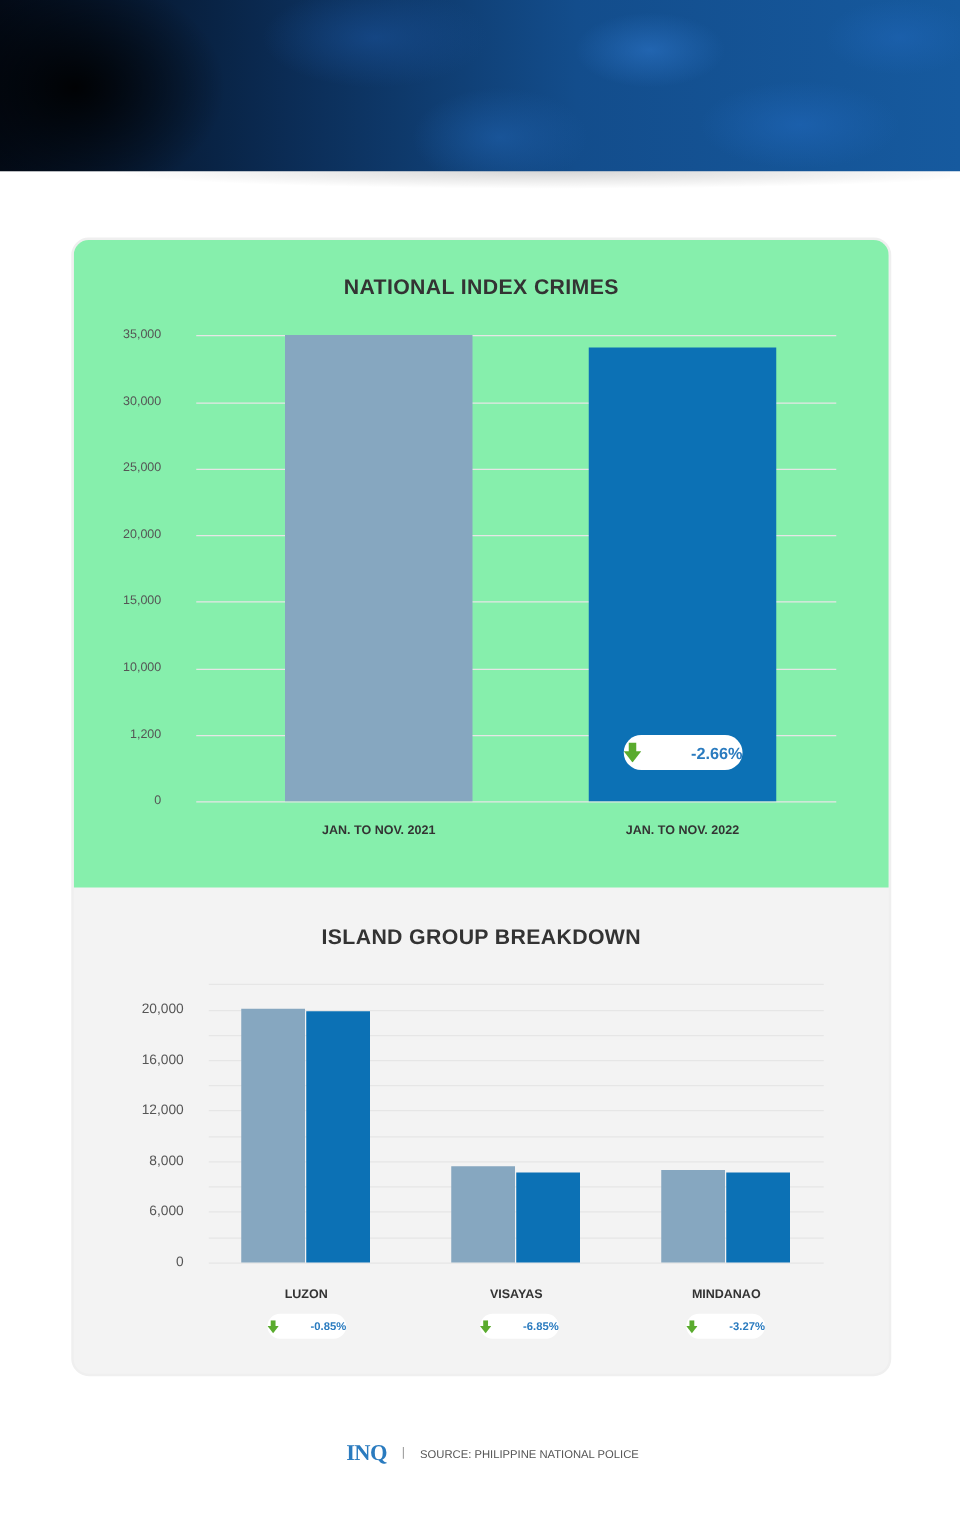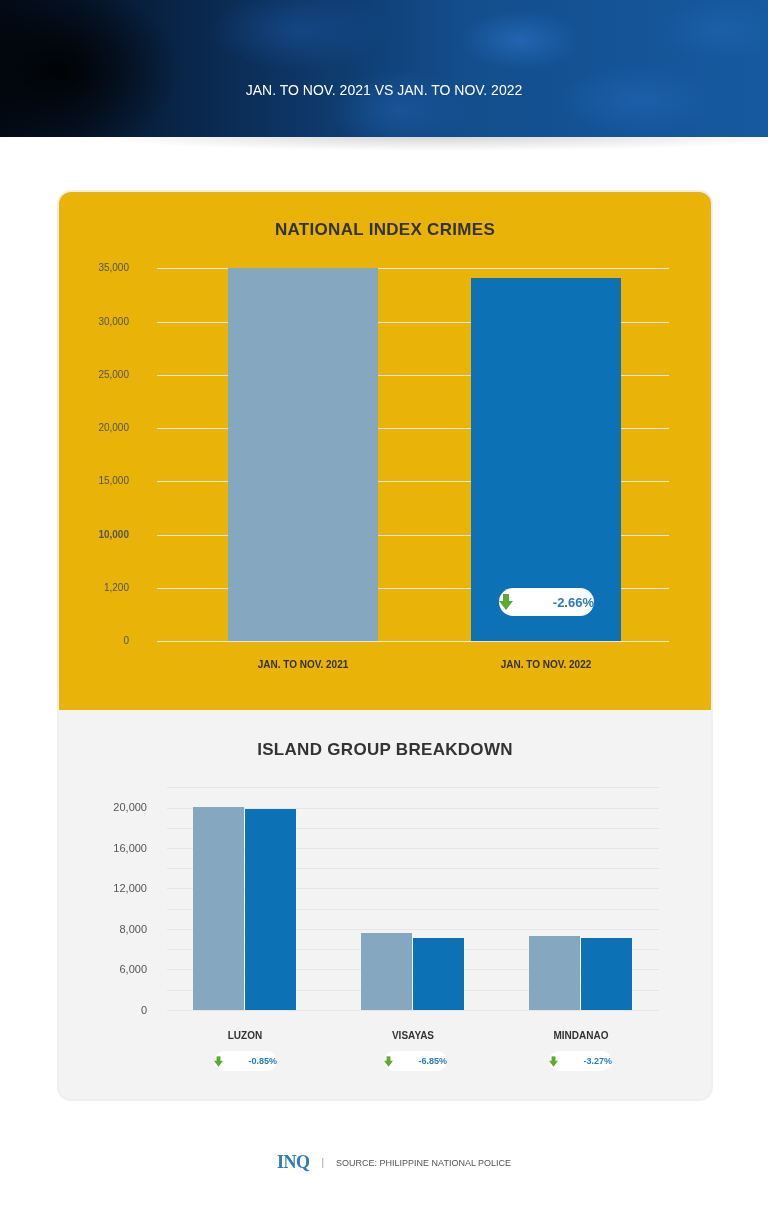--- a/index.html
+++ b/index.html
@@ -11,53 +11,52 @@
       radial-gradient(ellipse 70px 40px at 400px 110px, rgba(30,95,170,0.6), transparent),
       radial-gradient(ellipse 90px 40px at 300px 30px, rgba(25,80,150,0.6), transparent),
       radial-gradient(ellipse 60px 30px at 720px 30px, rgba(30,100,180,0.6), transparent),
       radial-gradient(ellipse 120px 90px at 60px 70px, rgba(0,0,0,0.9), transparent),
       linear-gradient(90deg, #030b18 0%, #0b2c55 30%, #134d8c 60%, #165a9f 100%);
   }
   .header-title { position: absolute; top: 44px; left: 0; width: 768px; text-align: center; color: #ffffff; font-weight: 700; font-size: 30px; letter-spacing: 0.3px; }
   .header-sub { position: absolute; top: 82px; left: 0; width: 768px; text-align: center; color: #ffffff; font-size: 14px; }
   .shadow { position: absolute; top: 137px; left: 60px; width: 700px; height: 24px; background: radial-gradient(ellipse 360px 14px at 55% 0%, rgba(0,0,0,0.16), transparent); }
   .card { position: absolute; left: 57px; top: 190px; width: 656px; height: 911px; border-radius: 14px; background: #f3f3f3; border: 2px solid #efefef; overflow: hidden; }
-  .card-top { position: absolute; left: 0; top: 0; width: 652px; height: 518px; background: #eab308; }
+  .card-top { position: absolute; left: 0; top: 0; width: 652px; height: 518px; background: #86efac; }
   .chart-title { position: absolute; left: 0; width: 100%; text-align: center; font-weight: 700; font-size: 17px; color: #333333; letter-spacing: 0.3px; }
   .ytick { position: absolute; width: 70px; text-align: right; font-size: 10px; color: #555; }
   .grid { position: absolute; height: 1px; background: #e6e6e6; }
   .bar { position: absolute; }
   .c2021 { background: #86a7c0; }
   .c2022 { background: #0c71b5; }
   .xlabel { position: absolute; text-align: center; font-size: 10px; font-weight: 700; color: #333; }
   .pill { position: absolute; background: #fff; border-radius: 16px; display: flex; align-items: center; justify-content: space-between; gap: 6px; color: #2a7bbf; font-weight: 700; }
   .footer { position: absolute; top: 1152px; left: 0; width: 768px; display: flex; justify-content: center; align-items: center; gap: 12px; }
   .logo { font-family: "Liberation Serif", serif; color: #2a7bbf; font-size: 18px; font-weight: 700; letter-spacing: -0.5px; margin-left: 20px; }
   .sep { color: #999; font-size: 10px; }
   .source { font-size: 9px; color: #555; }
 </style>
 </head>
 <body>
 
 <div class="header">
-  <div class="header-sub">JAN. TO NOV. 2021 VS JAN. TO NOV. 2022</div>
 </div>
 <div class="shadow"></div>
 
 <div class="card">
 
   <div class="card-top">
     <div class="chart-title" style="top:28px;">NATIONAL INDEX CRIMES</div>
 
     <div class="ytick" style="left:0;top:70px;">35,000</div>
     <div class="ytick" style="left:0;top:124px;">30,000</div>
     <div class="ytick" style="left:0;top:177px;">25,000</div>
     <div class="ytick" style="left:0;top:230px;">20,000</div>
     <div class="ytick" style="left:0;top:283px;">15,000</div>
-    <div class="ytick" style="left:0;top:337px;font-weight:bold;">10,000</div>
+    <div class="ytick" style="left:0;top:337px;">10,000</div>
     <div class="ytick" style="left:0;top:390px;">1,200</div>
     <div class="ytick" style="left:0;top:443px;">0</div>
 
     <div class="grid" style="left:98px;width:512px;top:76px;"></div>
     <div class="grid" style="left:98px;width:512px;top:130px;"></div>
     <div class="grid" style="left:98px;width:512px;top:183px;"></div>
     <div class="grid" style="left:98px;width:512px;top:236px;"></div>
     <div class="grid" style="left:98px;width:512px;top:289px;"></div>
     <div class="grid" style="left:98px;width:512px;top:343px;"></div>
     <div class="grid" style="left:98px;width:512px;top:396px;"></div>

